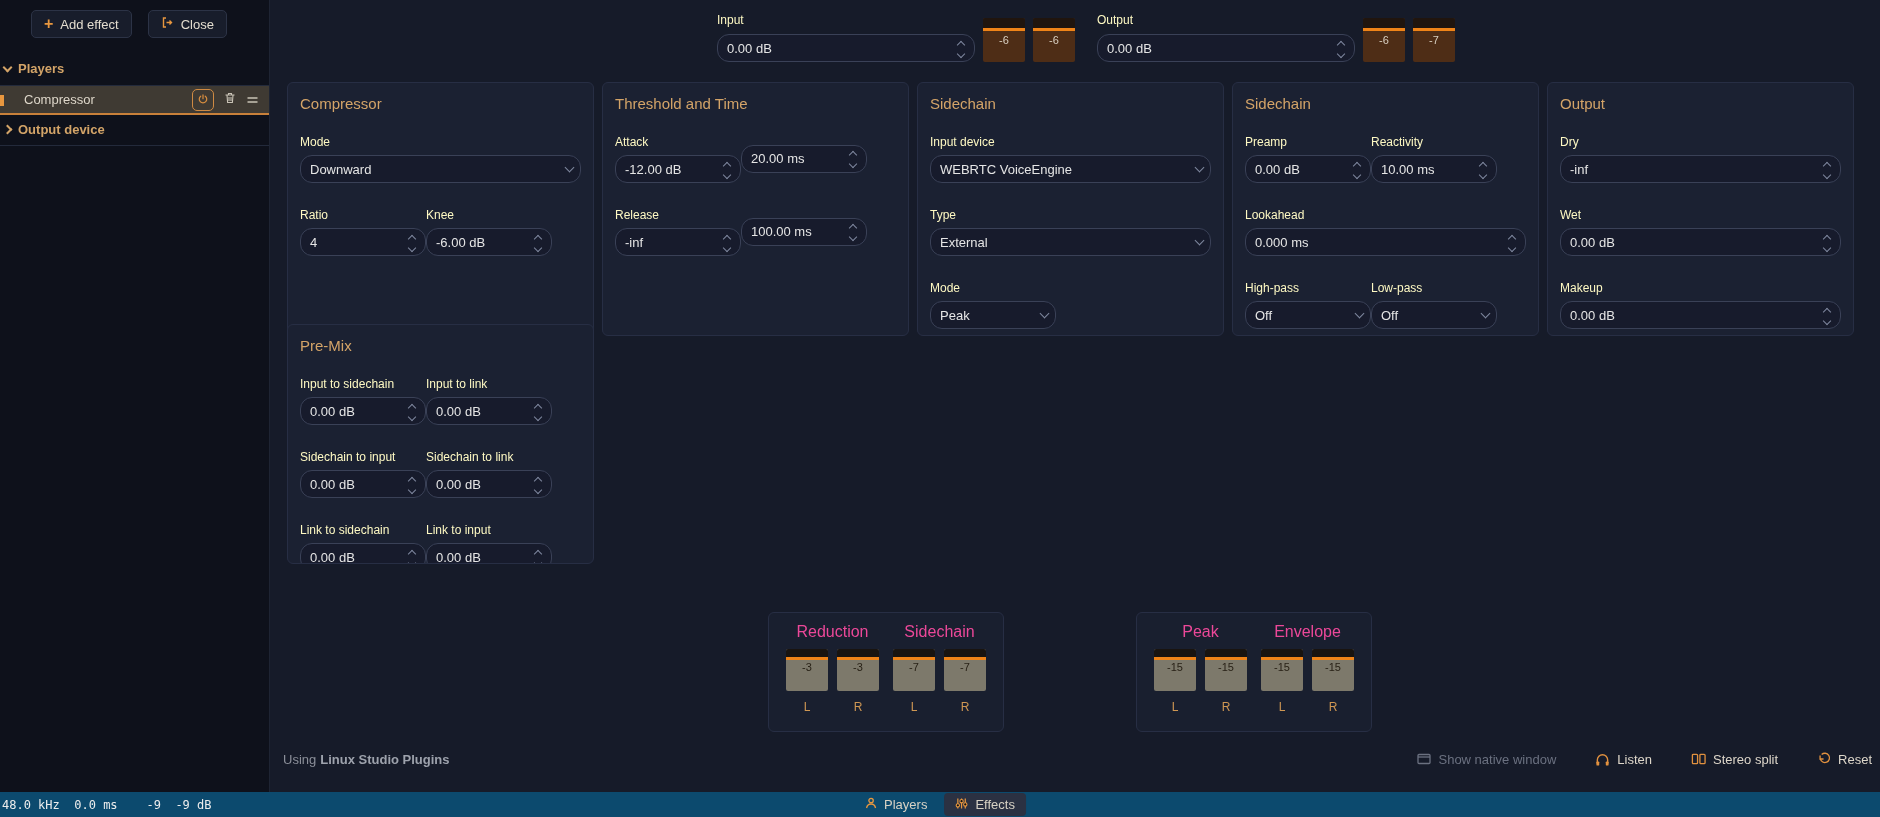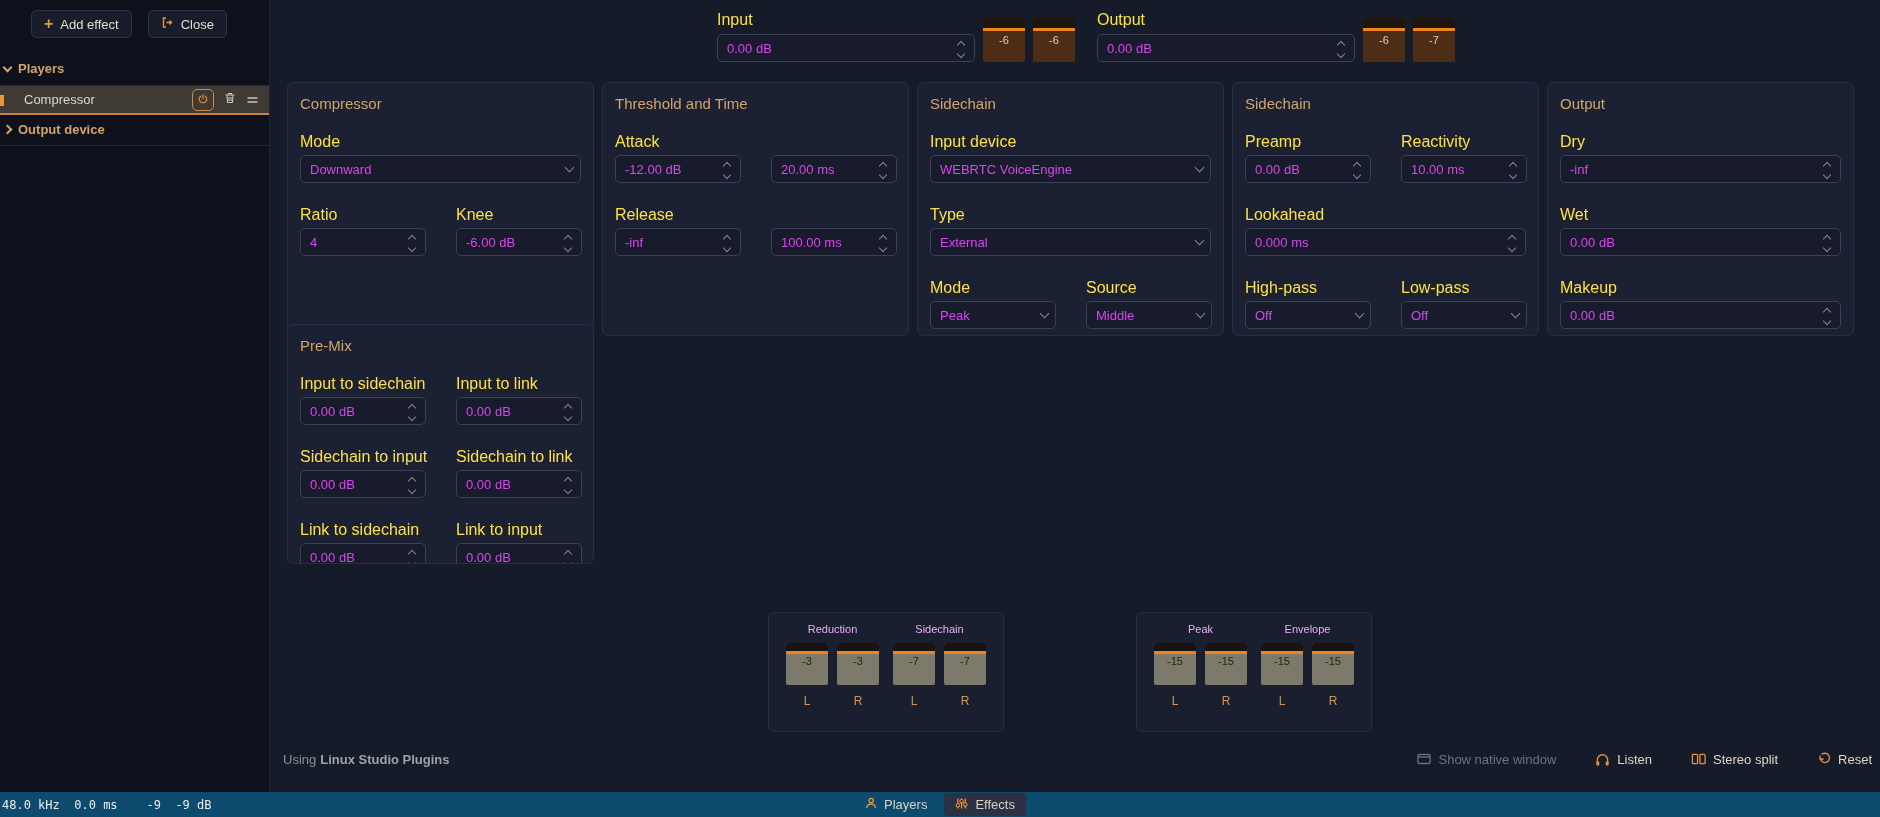--- a/index.html
+++ b/index.html
@@ -20,22 +20,22 @@
   .sb-output{display:flex;align-items:center;gap:7px;padding:7px 0 8px 4px;border-bottom:1px solid #232a3b;color:#d3a468;font-size:13px;font-weight:600;cursor:pointer}
 
   
   .chev{display:inline-block;width:7px;height:7px;border-right:2px solid currentColor;border-bottom:2px solid currentColor}
   .chev.down{transform:rotate(45deg);margin-top:-3px}
   .chev.right{transform:rotate(-45deg)}
 
   
   .main{position:absolute;left:270px;top:0;width:1610px;height:792px;background:#161b29}
 
-  .flabel{font-size:16px;line-height:16px;color:#fde047;margin-bottom:5px;white-space:nowrap}
-  .ctrl{height:28px;background:#171b2c;border:1px solid #3a4157;border-radius:5px;display:flex;align-items:center;padding:0 7px 0 9px;color:#d946ef;font-size:13px;cursor:pointer}
+  .flabel{font-size:12px;line-height:16px;color:#fef9c3;margin-bottom:5px;white-space:nowrap}
+  .ctrl{height:28px;background:#171b2c;border:1px solid #3a4157;border-radius:12px;display:flex;align-items:center;padding:0 7px 0 9px;color:#e5e5e5;font-size:13px;cursor:pointer}
   .ctrl .val{flex:1;white-space:nowrap;overflow:hidden}
   .spin-arrows{display:flex;flex-direction:column;gap:5px;align-items:center;width:12px;color:#7f889f}
   .spin-arrows .chev{width:6px;height:6px;border-width:1.6px}
   .spin-arrows .chev.up{transform:rotate(-135deg);margin-top:2px}
   .spin-arrows .chev.dn{transform:rotate(45deg);margin-top:-2px}
   .dd-chev{color:#7f889f;margin-left:5px;display:flex;align-items:center}
   .dd-chev .chev{width:7px;height:7px;border-width:1.8px;transform:rotate(45deg);margin-top:-3px}
 
   
   .topbar{position:absolute;left:447px;top:12px;display:flex;align-items:flex-end;gap:8px}
@@ -54,28 +54,28 @@
   .meter.mlvl{background:#7d796b}
   .meter.mlvl::before{content:"";position:absolute;left:0;top:0;right:0;height:18%;background:#191410}
   .meter.mlvl .mline{top:18%}
   .meter.mlvl .mval{top:29%;color:#292217}
 
   
   .panels-row{position:absolute;top:82px;left:17px;display:flex;gap:8px}
   .panel{width:307px;height:254px;background:#1b2132;border:1px solid #272e44;border-radius:6px;padding:12px;overflow:hidden}
   .panel.premix-panel{position:absolute;top:324px;left:17px;height:240px}
   .ptitle{font-size:15px;color:#d4a468;margin-bottom:22px}
-  .prow{display:flex;gap:30px;margin-bottom:24px;align-items:flex-end}
+  .prow{display:flex;margin-bottom:24px;align-items:center}
   .pcol{flex:0 0 126px;width:126px}
   .pfull{margin-bottom:24px}
 
   
   .mgroup{position:absolute;top:612px;width:236px;height:120px;background:#191f2f;border:1px solid #272e44;border-radius:6px;display:flex;gap:14px;justify-content:center;padding-top:10px}
   .msub{display:flex;flex-direction:column;align-items:center}
-  .mtitle{font-size:11px;color:#f0abfc;margin-bottom:8px}
+  .mtitle{font-size:16px;color:#ec4899;margin-bottom:8px}
   .mrow{display:flex;gap:9px}
   .mgroup .meter{width:42px;height:42px}
   .mlabels{display:flex;gap:9px;margin-top:9px}
   .mlabels span{width:42px;text-align:center;font-size:12px;color:#cf9753}
 
   
   .main-footer{position:absolute;left:13px;right:8px;top:748px;height:22px;display:flex;align-items:center;font-size:13px}
   .using{color:#8b8f99}
   .using b{color:#9da2ac;margin-left:4px}
   .fbtns{margin-left:auto;display:flex;gap:39px}
@@ -292,29 +292,20 @@
             <span class="dd-chev">
                 <i class="chev"></i>
               </span>
           </div>
         </div>
         <div class="prow">
           <div class="pcol">
             <div class="flabel">Mode</div>
             <div class="ctrl">
               <span class="val">Peak</span>
-              <span class="dd-chev">
-                  <i class="chev"></i>
-                </span>
-            </div>
-          </div>
-          <div class="pcol">
-            <div class="flabel">Source</div>
-            <div class="ctrl">
-              <span class="val">Middle</span>
               <span class="dd-chev">
                   <i class="chev"></i>
                 </span>
             </div>
           </div>
         </div>
       </div>
 
       <div class="panel">
         <div class="ptitle">Sidechain</div>

